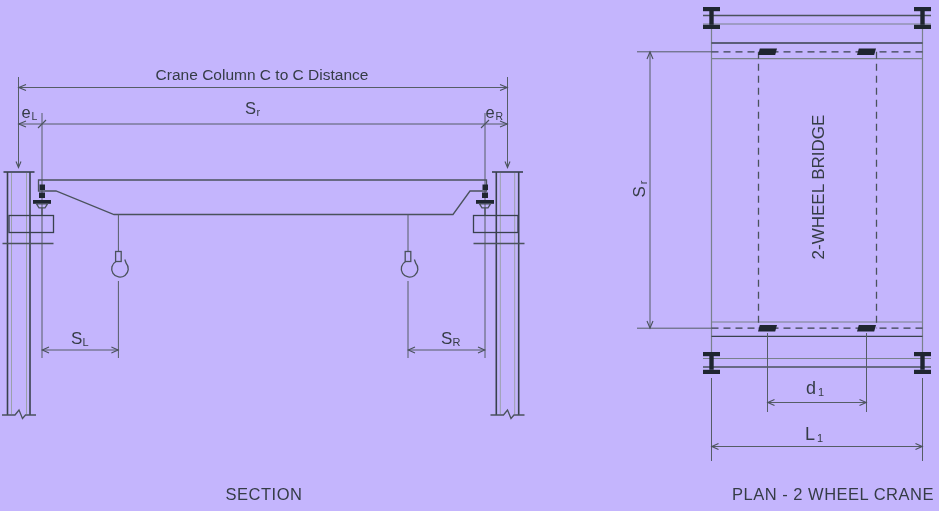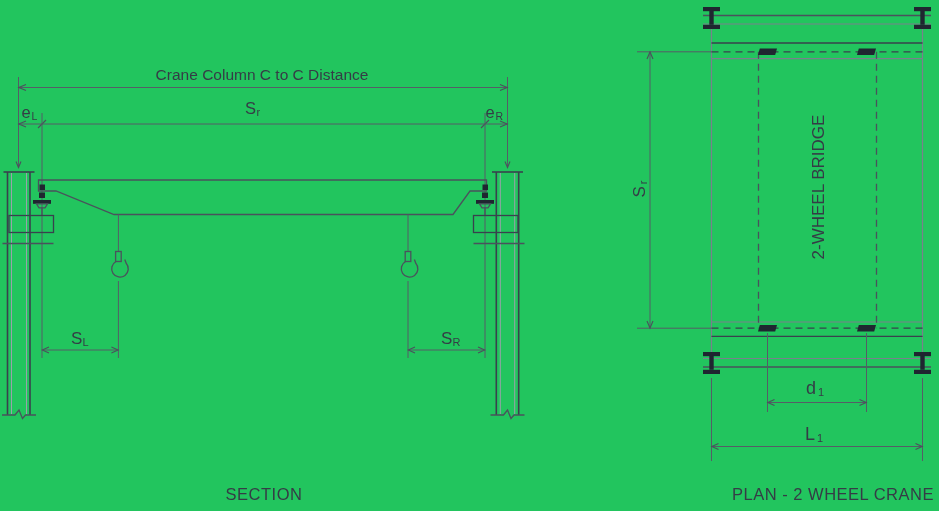--- a/index.html
+++ b/index.html
@@ -1,16 +1,16 @@
 <!DOCTYPE html>
 <html><head>
 <meta charset="utf-8">
 <style>
   html,body{margin:0;padding:0;background:#ffffff;}
-  .stage{width:939px;height:511px;background:#22c55e;position:relative;overflow:hidden;}
+  .stage{width:939px;height:511px;background:#c4b5fd;position:relative;overflow:hidden;}
   svg{display:block;}
   text{fill:#353c46;font-family:"Liberation Sans",sans-serif;}
   .ld{stroke:#39414d;stroke-width:1.6;fill:none;}
   .ld13{stroke:#39414d;stroke-width:1.3;fill:none;}
   .lm{stroke:#4a525c;stroke-width:1.3;fill:none;}
   .lt{stroke:#555d66;stroke-width:1;fill:none;}
   .lg{stroke:#9aa1ab;stroke-width:1;fill:none;}
   .lgr{stroke:#79818c;stroke-width:1.2;fill:none;}
   .dash{stroke-dasharray:7 5;}
   .arr{stroke:#4a525c;stroke-width:1.1;fill:none;}

